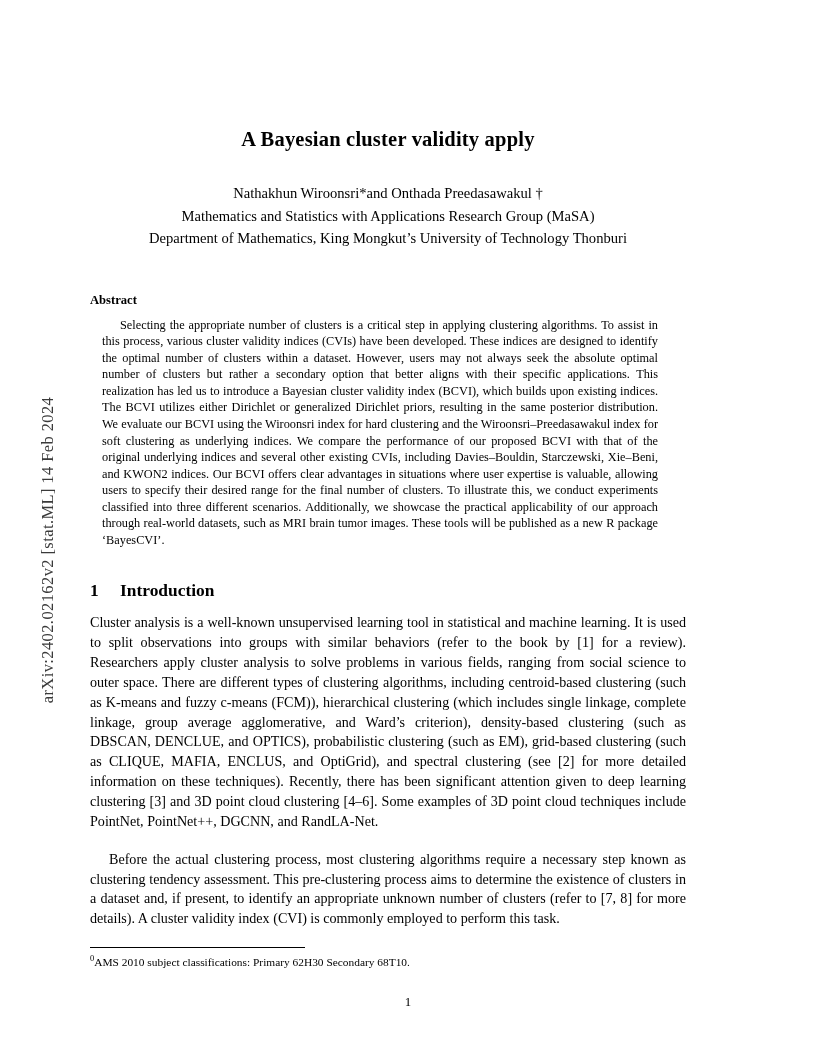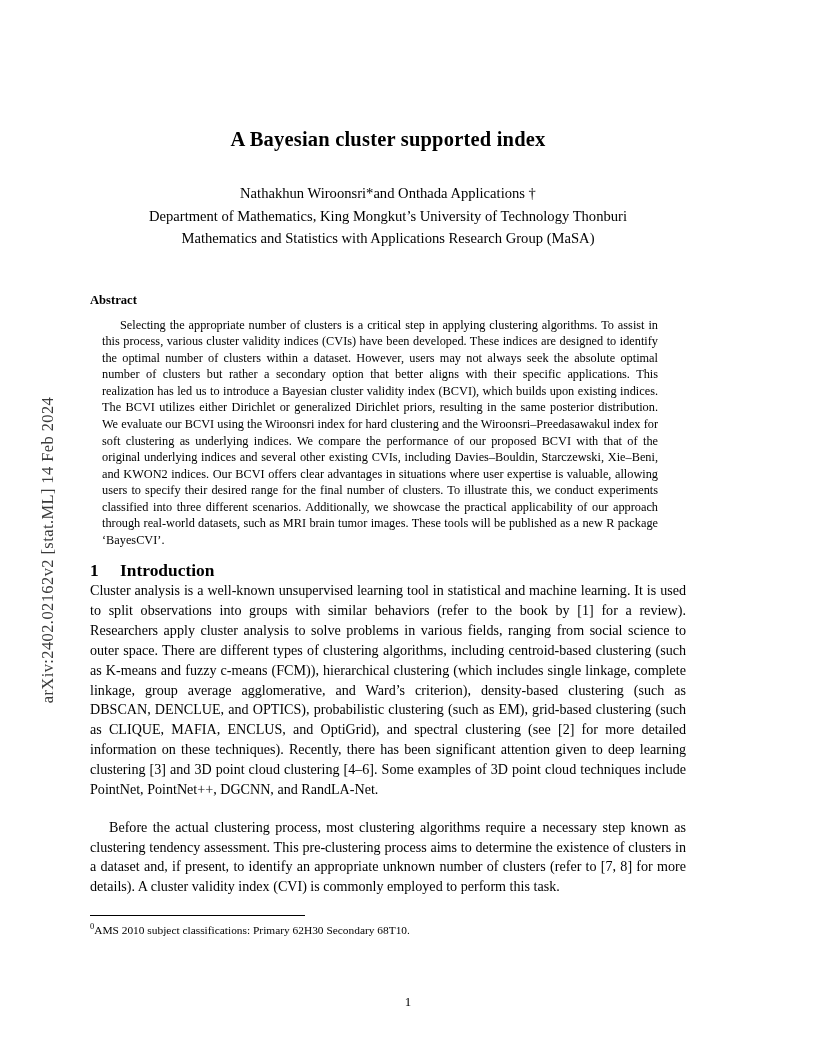--- a/index.html
+++ b/index.html
@@ -74,32 +74,33 @@
   }
   .keyword {
     margin: 20px 28px 0 28px;
     font-size: 13.4px;
     text-align: left;
   }
   .keyword b {
     font-weight: bold;
   }
   .section-head {
-    margin-top: 12px;
+    margin-top: 32px;
     font-size: 17.4px;
     font-weight: bold;
   }
   .section-head .num {
     display: inline-block;
     width: 30px;
   }
   .para {
     font-size: 14.1px;
     line-height: 1.41;
     text-align: justify;
+    margin-top: 12px;
   }
   .para.indent {
     text-indent: 19px;
     margin-top: 18px;
   }
   .footnote-rule {
     margin-top: 18px;
     width: 215px;
     height: 1px;
     background: #000;
@@ -133,25 +134,25 @@
 </style>
 </head>
 <body>
 
 <div class="page">
 
   <div class="arxiv-stamp">arXiv:2402.02162v2  [stat.ML]  14 Feb 2024</div>
 
   <div class="content">
 
-    <div class="title">A Bayesian cluster supported index</div>
+    <div class="title">A Bayesian cluster validity apply</div>
 
-    <div class="authors">Nathakhun Wiroonsri*and Onthada Applications †</div>
+    <div class="authors">Nathakhun Wiroonsri*and Onthada Preedasawakul †</div>
+    <div class="affil">Mathematics and Statistics with Applications Research Group (MaSA)</div>
     <div class="affil">Department of Mathematics, King Mongkut’s University of Technology Thonburi</div>
-    <div class="affil">Mathematics and Statistics with Applications Research Group (MaSA)</div>
 
     <div class="abstract-head">Abstract</div>
     <div class="abstract-body">Selecting the appropriate number of clusters is a critical step in applying clustering algorithms. To assist in this process, various cluster validity indices (CVIs) have been developed. These indices are designed to identify the optimal number of clusters within a dataset. However, users may not always seek the absolute optimal number of clusters but rather a secondary option that better aligns with their specific applications. This realization has led us to introduce a Bayesian cluster validity index (BCVI), which builds upon existing indices. The BCVI utilizes either Dirichlet or generalized Dirichlet priors, resulting in the same posterior distribution. We evaluate our BCVI using the Wiroonsri index for hard clustering and the Wiroonsri–Preedasawakul index for soft clustering as underlying indices. We compare the performance of our proposed BCVI with that of the original underlying indices and several other existing CVIs, including Davies–Bouldin, Starczewski, Xie–Beni, and KWON2 indices. Our BCVI offers clear advantages in situations where user expertise is valuable, allowing users to specify their desired range for the final number of clusters. To illustrate this, we conduct experiments classified into three different scenarios. Additionally, we showcase the practical applicability of our approach through real-world datasets, such as MRI brain tumor images. These tools will be published as a new R package ‘BayesCVI’.</div>
 
 
     <div class="section-head">
       <span class="num">1</span><span>Introduction</span>
     </div>
 
     <div class="para">Cluster analysis is a well-known unsupervised learning tool in statistical and machine learning. It is used to split observations into groups with similar behaviors (refer to the book by [1] for a review). Researchers apply cluster analysis to solve problems in various fields, ranging from social science to outer space. There are different types of clustering algorithms, including centroid-based clustering (such as K-means and fuzzy c-means (FCM)), hierarchical clustering (which includes single linkage, complete linkage, group average agglomerative, and Ward’s criterion), density-based clustering (such as DBSCAN, DENCLUE, and OPTICS), probabilistic clustering (such as EM), grid-based clustering (such as CLIQUE, MAFIA, ENCLUS, and OptiGrid), and spectral clustering (see [2] for more detailed information on these techniques). Recently, there has been significant attention given to deep learning clustering [3] and 3D point cloud clustering [4–6]. Some examples of 3D point cloud techniques include PointNet, PointNet++, DGCNN, and RandLA-Net.</div>

